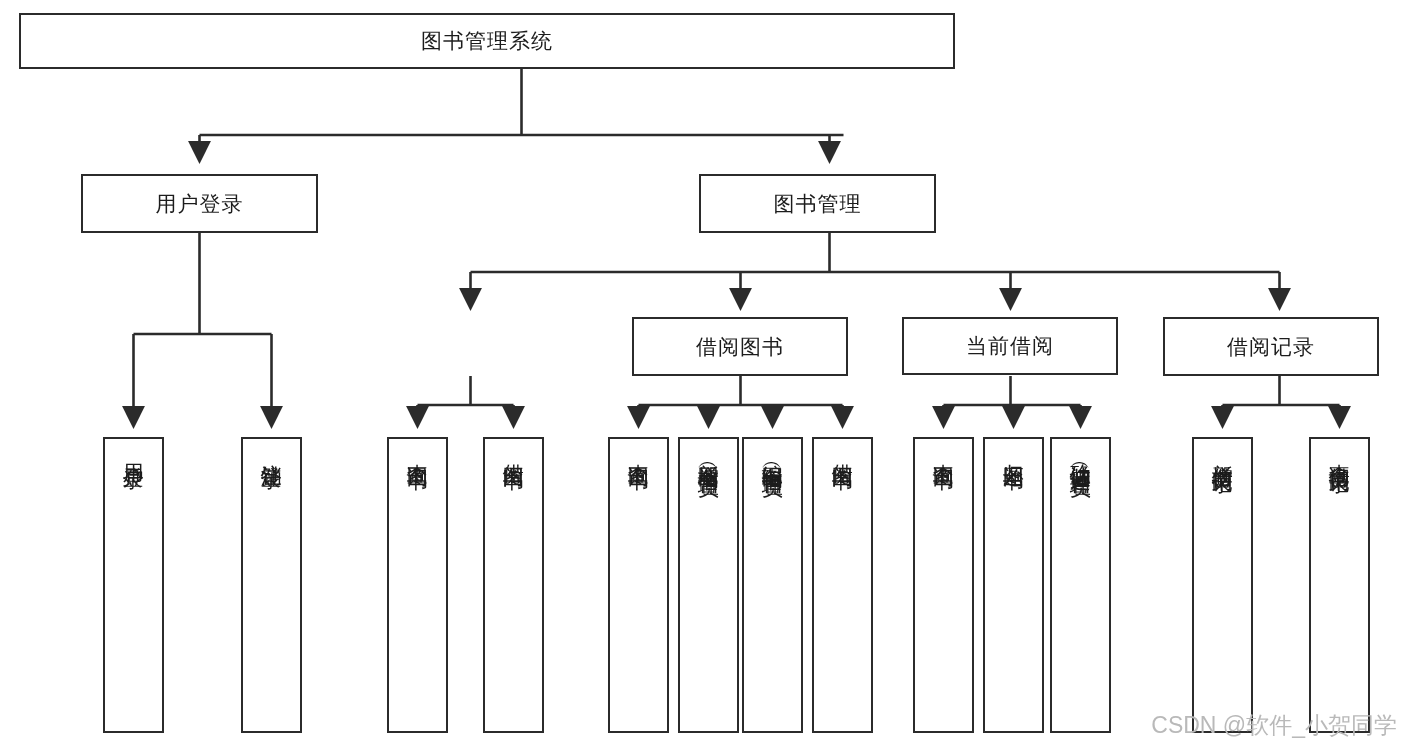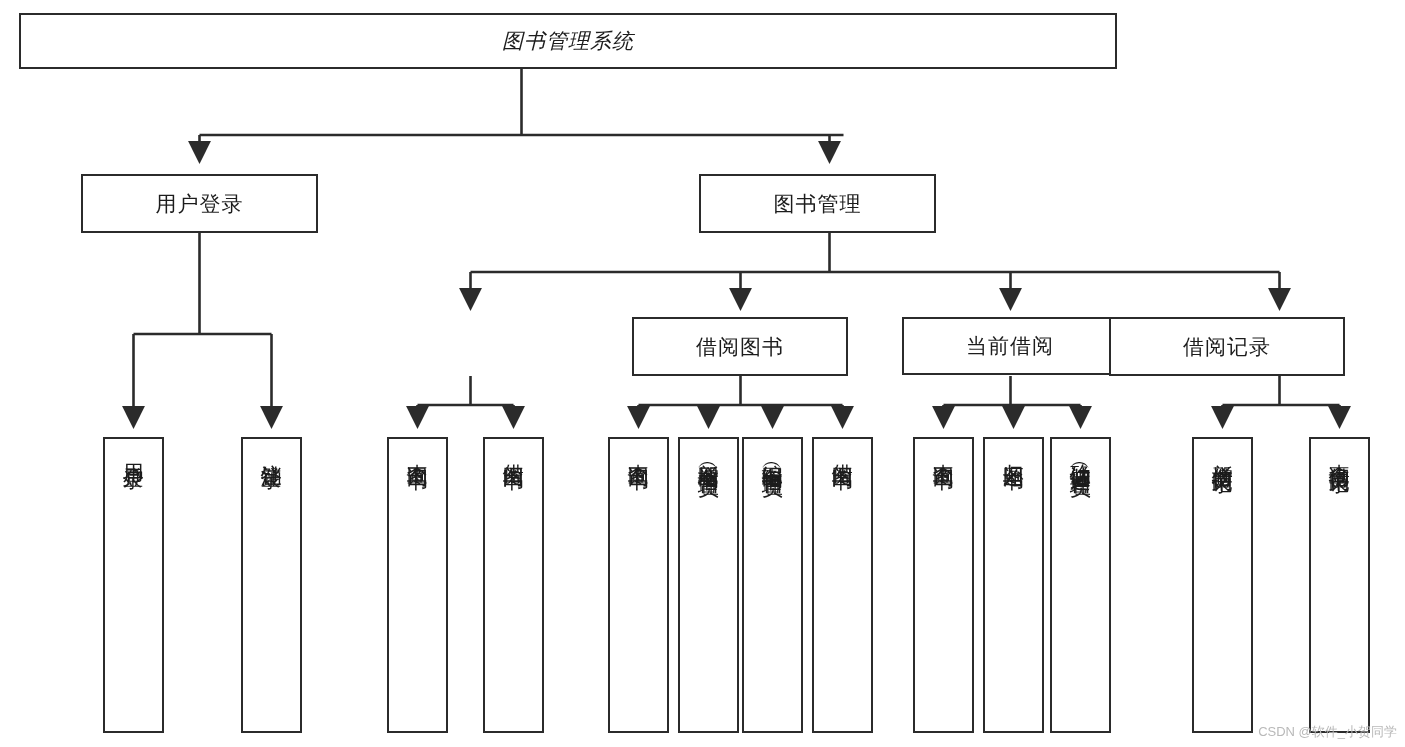--- a/index.html
+++ b/index.html
@@ -9,21 +9,21 @@
   svg{position:absolute;left:0;top:0;}
   .node{position:absolute;box-sizing:border-box;
         border:2px solid #2b2b2b;background:#ffffff;
         display:flex;align-items:center;justify-content:center;}
   .node-h{font-size:21px;color:#1c1c1c;letter-spacing:1px;white-space:nowrap;}
   .node-v{writing-mode:vertical-rl;text-orientation:upright;
           font-size:21px;color:#1c1c1c;line-height:1.32;
           letter-spacing:2px;text-align:center;}
   .node.vertical{align-items:flex-start;padding-top:8px;}
   .watermark{position:absolute;right:8px;bottom:6px;
-             font-size:13px;color:#b9b9b9;white-space:nowrap;
+             font-size:23px;color:#b9b9b9;white-space:nowrap;
              pointer-events:none;}
 </style>
 </head>
 <body>
 
 <div id="diagram">
 
   <svg width="1405" height="747">
     <defs>
       <marker id="arw" viewBox="0 0 12 12" refX="10" refY="6" markerWidth="9" markerHeight="9" orient="auto-start-reverse">
@@ -67,38 +67,38 @@
       <path d="M 1013.5 405 L 1013.5 425" marker-end="url(#arw)"></path>
       <path d="M 1080.5 405 L 1080.5 425" marker-end="url(#arw)"></path>
 
       <path d="M 1279.5 376 L 1279.5 405"></path>
       <path d="M 1222.5 405 L 1339.5 405"></path>
       <path d="M 1222.5 405 L 1222.5 425" marker-end="url(#arw)"></path>
       <path d="M 1339.5 405 L 1339.5 425" marker-end="url(#arw)"></path>
     </g>
   </svg>
 
-  <div class="node" style="left:19px;top:13px;width:1098px;height:56px;font-style:italic;">
+  <div class="node" style="left:19px;top:13px;width:936px;height:56px;">
     <span class="node-h">图书管理系统</span>
   </div>
 
   <div class="node" style="left:81px;top:174px;width:237px;height:59px;">
     <span class="node-h">用户登录</span>
   </div>
   <div class="node" style="left:699px;top:174px;width:237px;height:59px;">
     <span class="node-h">图书管理</span>
   </div>
 
   <div class="node" style="left:632px;top:317px;width:216px;height:59px;">
     <span class="node-h">借阅图书</span>
   </div>
   <div class="node" style="left:902px;top:317px;width:216px;height:58px;">
     <span class="node-h">当前借阅</span>
   </div>
-  <div class="node" style="left:1109px;top:317px;width:236px;height:59px;">
+  <div class="node" style="left:1163px;top:317px;width:216px;height:59px;">
     <span class="node-h">借阅记录</span>
   </div>
 
   <div class="node vertical" style="left:103px;top:437px;width:61px;height:296px;">
     <span class="node-v">用户登录</span>
   </div>
   <div class="node vertical" style="left:241px;top:437px;width:61px;height:296px;">
     <span class="node-v">注销登录</span>
   </div>
 

